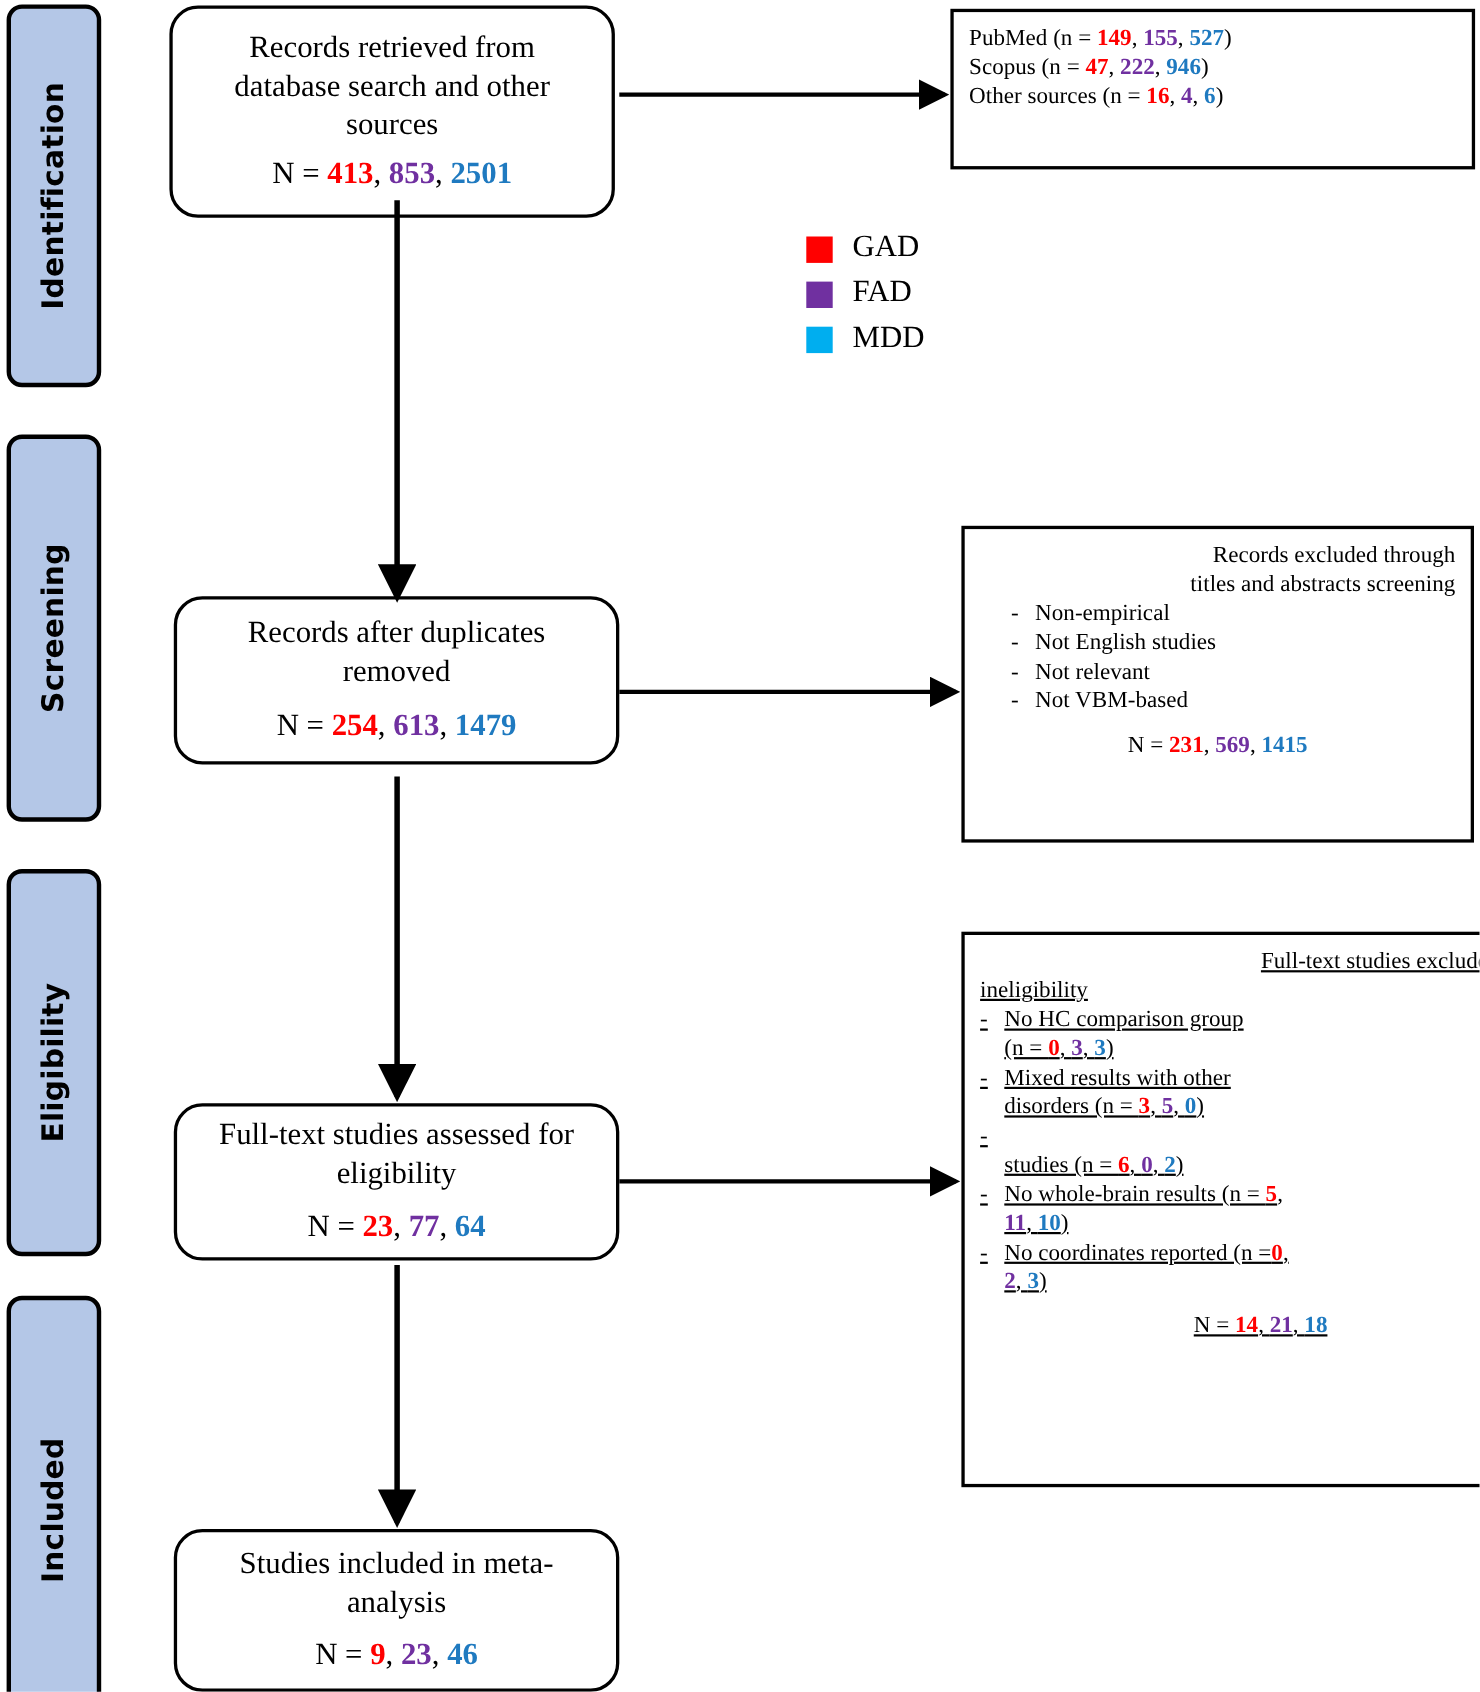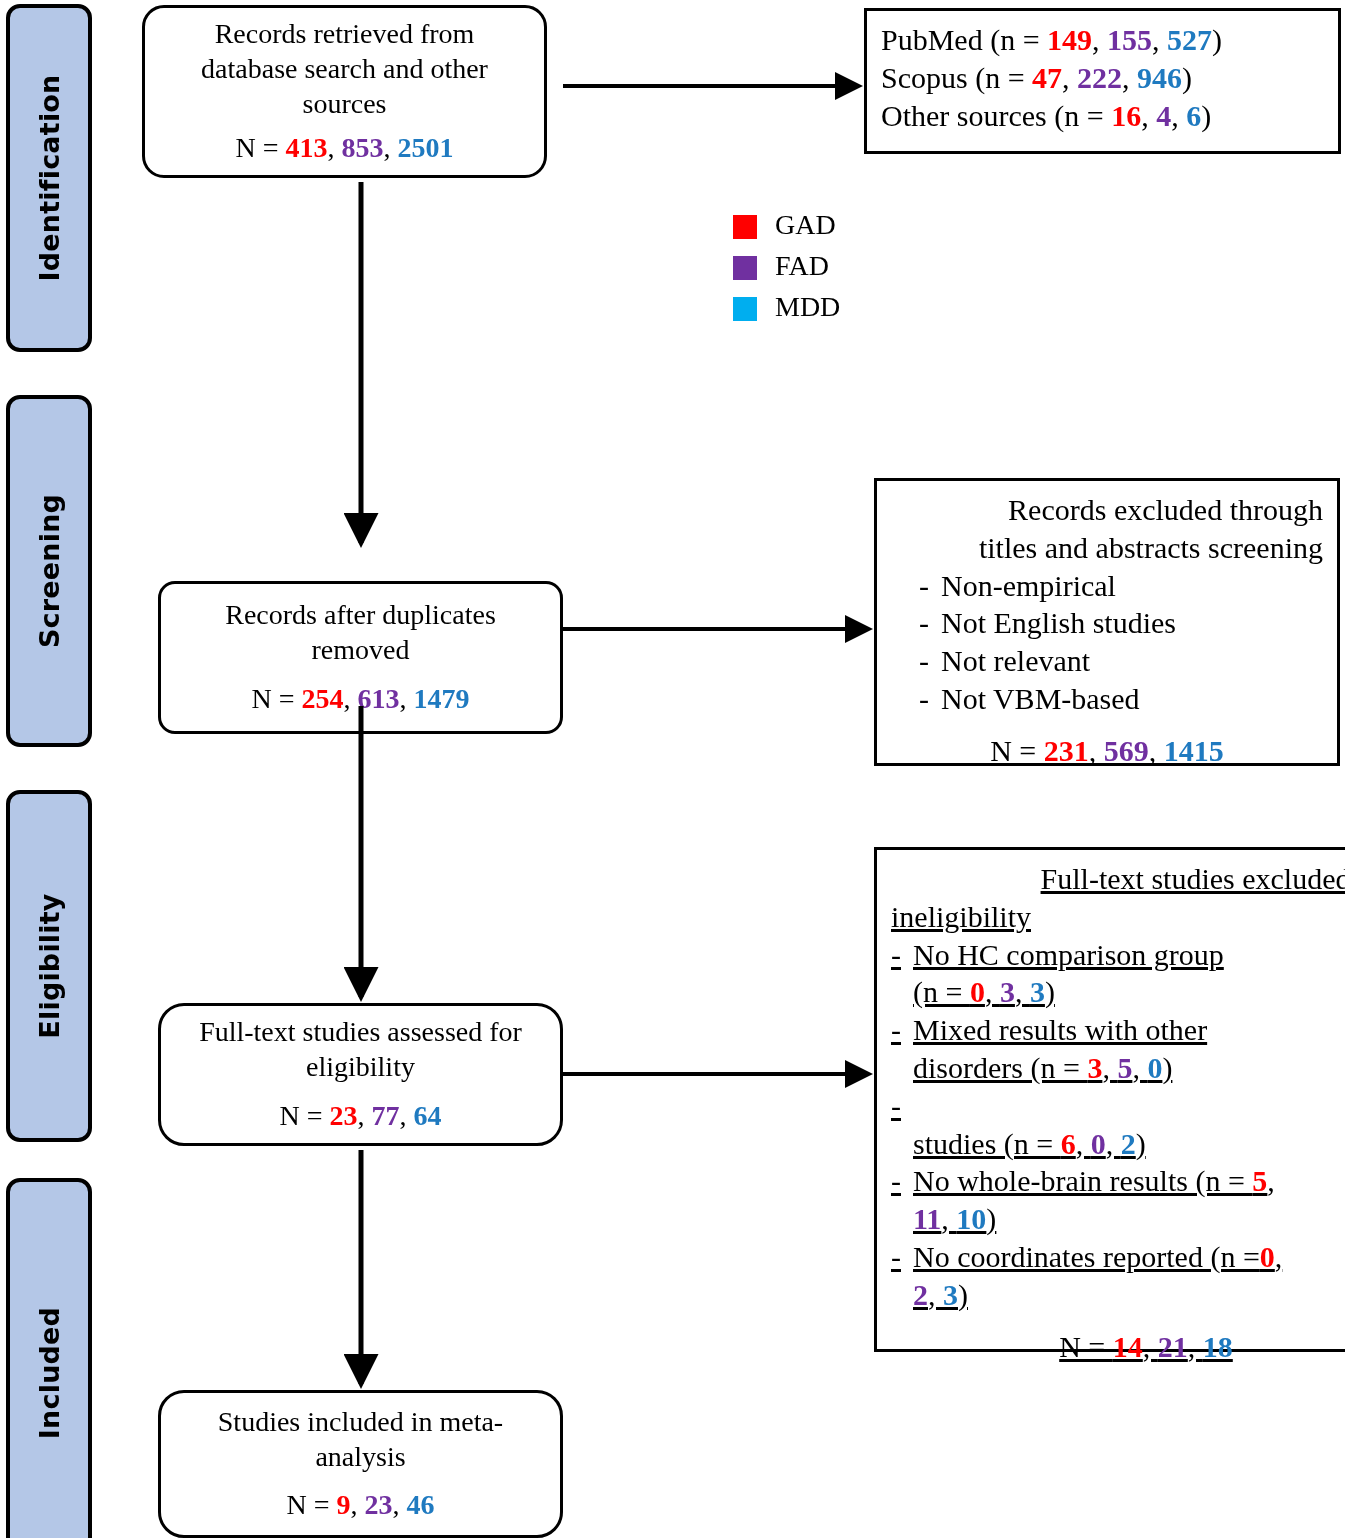--- a/index.html
+++ b/index.html
@@ -60,27 +60,27 @@
     font-size: 28px;
     line-height: 1.24;
     padding: 6px 14px;
   }
   .side-box {
     position: absolute;
     border: 3px solid #000000;
     border-radius: 0;
     box-sizing: border-box;
     background: #ffffff;
-    font-size: 30px;
+    font-size: 21px;
     line-height: 1.26;
     padding: 10px 14px;
   }
 
-  #box-records-retrieved   { left: 142px; top: 5px;    width: 405px; height: 173px; border-radius: 22px; }
-  #box-records-duplicates  { left: 158px; top: 581px;  width: 405px; height: 153px; border-radius: 17px; }
+  #box-records-retrieved   { left: 154px; top: 5px;    width: 405px; height: 193px; }
+  #box-records-duplicates  { left: 158px; top: 542px;  width: 405px; height: 153px; }
   #box-fulltext-assessed   { left: 158px; top: 1003px; width: 405px; height: 143px; }
   #box-studies-included    { left: 158px; top: 1390px; width: 405px; height: 148px; }
 
   #box-sources             { left: 864px; top: 8px;    width: 477px; height: 146px; }
   #box-excluded-screening  { left: 874px; top: 478px;  width: 466px; height: 288px; }
   #box-excluded-fulltext   { left: 874px; top: 847px;  width: 536px; height: 505px; text-decoration: underline; }
 
   .n-line { margin-top: 14px; }
   .n-line-tight { margin-top: 10px; }
 

